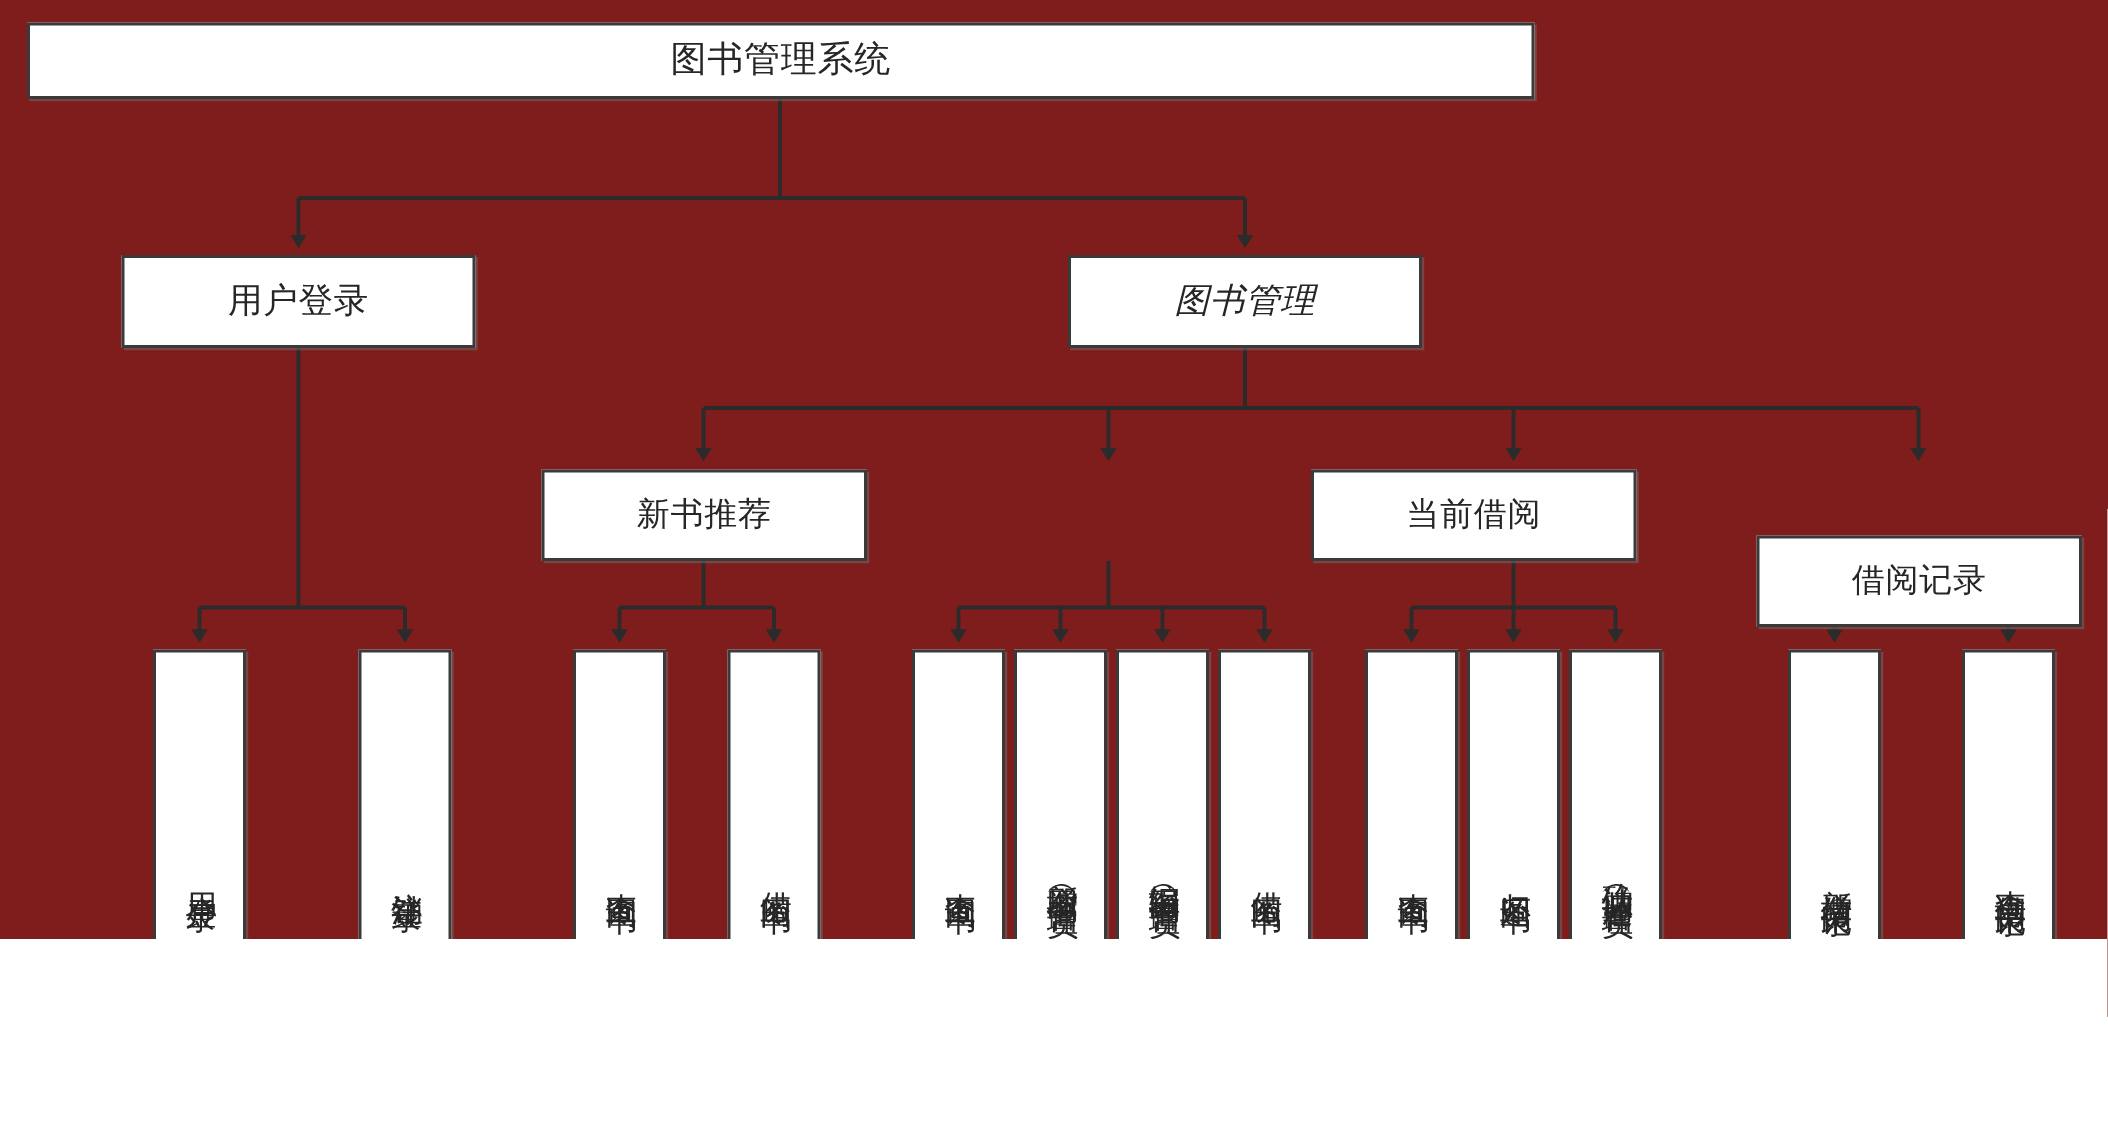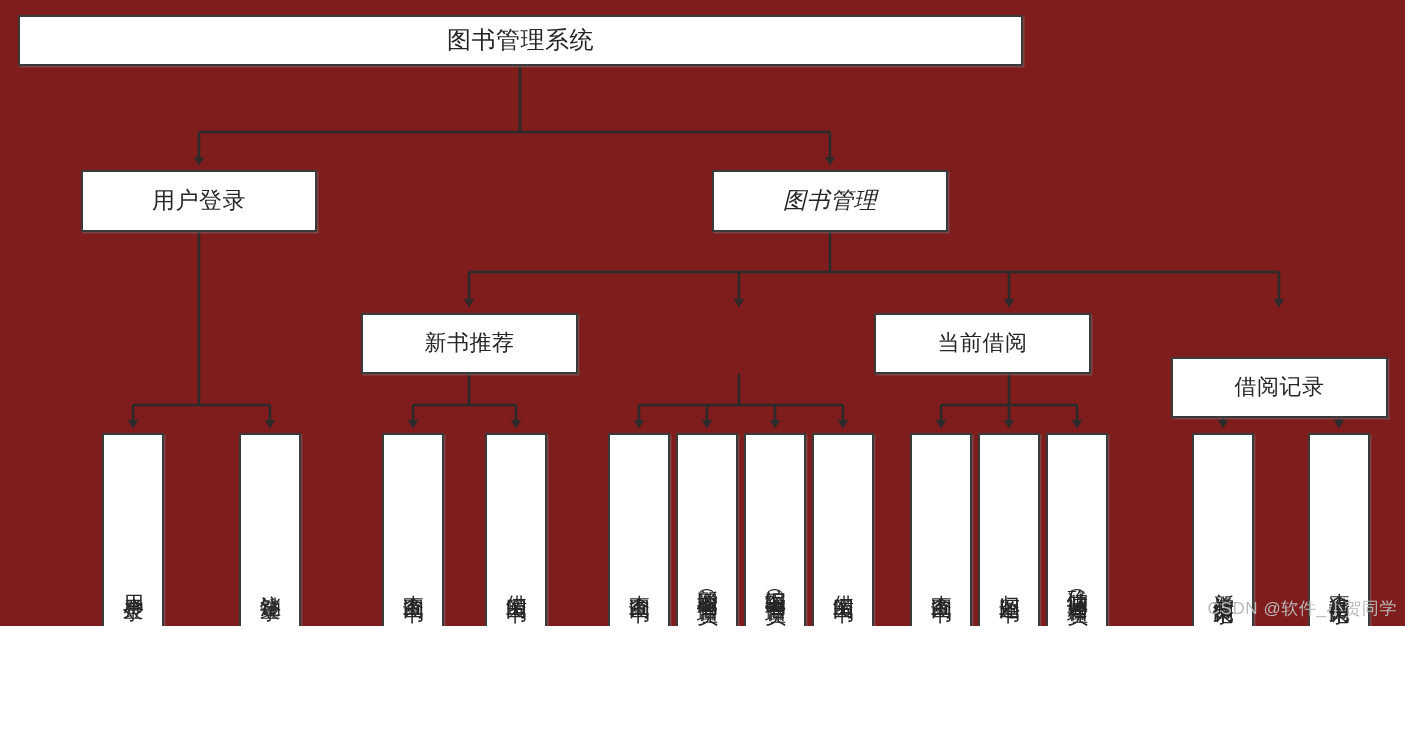--- a/index.html
+++ b/index.html
@@ -190,15 +190,14 @@
     <span class="lbl">确认归还（管理员）</span>
   </div>
 
   <div class="node leaf" style="left:1192px; top:433px; width:62px; height:300px;">
     <span class="lbl">新增借阅记录</span>
   </div>
   <div class="node leaf" style="left:1308px; top:433px; width:62px; height:300px;">
     <span class="lbl">查询借阅记录</span>
   </div>
 
-  <div class="watermark">CSDN @软件_小贺同学</div>
 
 </div>
 
 </body></html>

